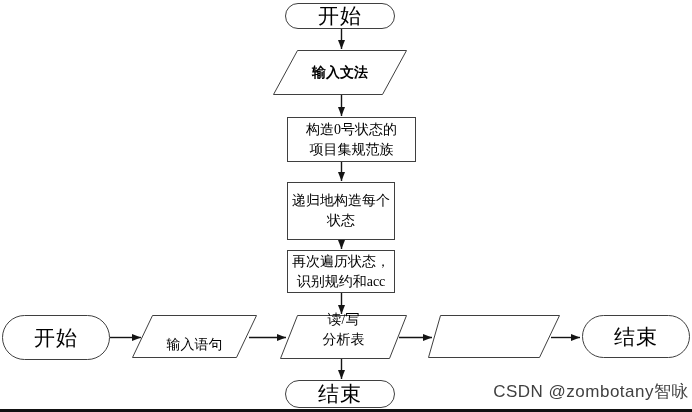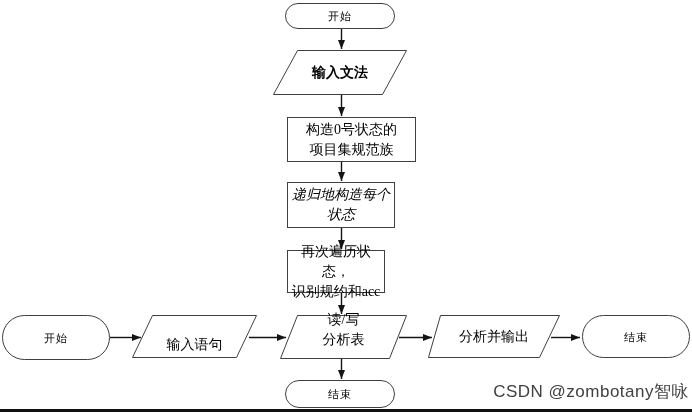--- a/index.html
+++ b/index.html
@@ -9,21 +9,21 @@
   }
   .arrows{position:absolute;left:0;top:0;z-index:1;}
   .node{
     position:absolute;z-index:2;display:flex;align-items:center;justify-content:center;
     text-align:center;font-size:14px;box-sizing:border-box;
   }
   .stadium,.rect{background:#fff;border:1px solid #3f3f3f;}
   .para{background:transparent;border:none;}
   .para svg{position:absolute;left:0;top:0;}
   .lbl{position:relative;white-space:pre-line;line-height:20px;z-index:3;}
-  .terminator .lbl{font-size:11px;letter-spacing:1px;}
+  .terminator .lbl{font-size:21px;letter-spacing:1px;}
   .watermark{
     position:absolute;right:3px;top:380px;z-index:4;
     font-family:"Liberation Sans","DejaVu Sans",sans-serif;
     font-size:17px;color:#404040;letter-spacing:0.5px;
   }
   .bottom-line{position:absolute;left:0;bottom:0;width:692px;height:3px;background:#121212;z-index:5;}
 </style>
 </head>
 <body>
 
@@ -58,26 +58,26 @@
       <polygon points="24.5,0.5 133.5,0.5 109.5,44.5 0.5,44.5" fill="#ffffff" stroke="#3f3f3f" stroke-width="1"></polygon>
     </svg>
     <span class="lbl">输入文法</span>
   </div>
 
   <div class="node rect" style="left:287px;top:117px;width:129px;height:45px;">
     <span class="lbl">构造0号状态的
 项目集规范族</span>
   </div>
 
-  <div class="node rect" style="left:287px;top:182px;width:108px;height:46px;font-style:italic;">
+  <div class="node rect" style="left:287px;top:182px;width:108px;height:58px;">
     <span class="lbl">递归地构造每个
 状态</span>
   </div>
 
-  <div class="node rect" style="left:287px;top:250px;width:98px;height:43px;">
+  <div class="node rect" style="left:287px;top:250px;width:108px;height:43px;">
     <span class="lbl">再次遍历状态，
 识别规约和acc</span>
   </div>
 
   <div class="node stadium terminator" style="left:2px;top:315px;width:108px;height:45px;border-radius:22.5px;">
     <span class="lbl">开始</span>
   </div>
 
   <div class="node para" style="left:132px;top:315px;width:125px;height:60px;">
     <svg width="125" height="43">
@@ -91,21 +91,20 @@
       <polygon points="17.5,0.5 126.5,0.5 109.5,43.5 0.5,43.5" fill="#ffffff" stroke="#3f3f3f" stroke-width="1"></polygon>
     </svg>
     <span class="lbl">读/写
 分析表</span>
   </div>
 
   <div class="node para" style="left:428px;top:315px;width:132px;height:43px;">
     <svg width="132" height="43">
       <polygon points="12.5,0.5 131.5,0.5 111.5,42.5 0.5,42.5" fill="#ffffff" stroke="#3f3f3f" stroke-width="1"></polygon>
     </svg>
-    <span class="lbl">分析并输出</span>
   </div>
 
   <div class="node stadium terminator" style="left:582px;top:315px;width:108px;height:43px;border-radius:21.5px;">
     <span class="lbl">结束</span>
   </div>
 
   <div class="node stadium terminator" style="left:285px;top:380px;width:110px;height:28px;border-radius:14px;">
     <span class="lbl">结束</span>
   </div>
 

